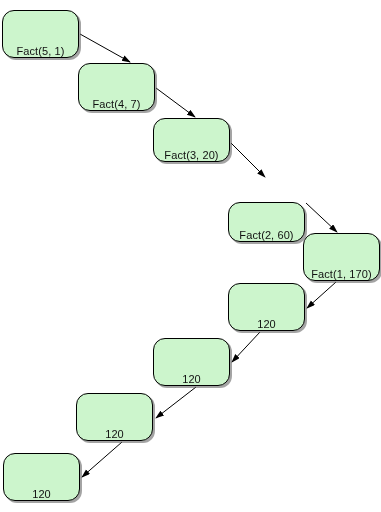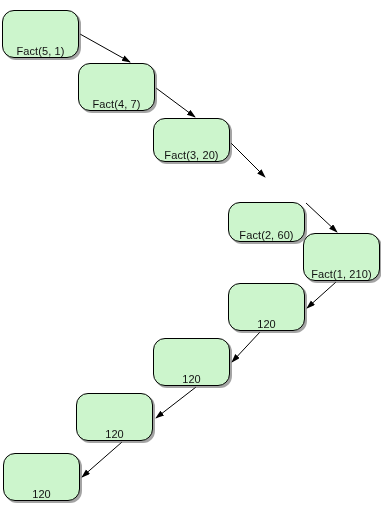--- a/index.html
+++ b/index.html
@@ -73,21 +73,21 @@
       <div class="node" style="left: 78px; top: 63px; width: 77px; height: 48px; background: rgb(204, 245, 204); border-color: rgb(0, 0, 0);">
         <span class="node-label" style="color: rgb(17, 17, 17);">Fact(4, 7)</span>
       </div>
       <div class="node" style="left: 153px; top: 118px; width: 77px; height: 44px; background: rgb(204, 245, 204); border-color: rgb(0, 0, 0);">
         <span class="node-label" style="color: rgb(17, 17, 17);">Fact(3, 20)</span>
       </div>
       <div class="node" style="left: 228px; top: 178px; width: 77px; height: 40px; background: rgb(204, 245, 204); border-color: rgb(0, 0, 0); margin-top: 24px;">
         <span class="node-label" style="color: rgb(17, 17, 17);">Fact(2, 60)</span>
       </div>
       <div class="node" style="left: 303px; top: 233px; width: 77px; height: 48px; background: rgb(204, 245, 204); border-color: rgb(0, 0, 0);">
-        <span class="node-label" style="color: rgb(17, 17, 17);">Fact(1, 210)</span>
+        <span class="node-label" style="color: rgb(17, 17, 17);">Fact(1, 170)</span>
       </div>
       <div class="node" style="left: 228px; top: 283px; width: 77px; height: 48px; background: rgb(204, 245, 204); border-color: rgb(0, 0, 0);">
         <span class="node-label" style="color: rgb(17, 17, 17);">120</span>
       </div>
       <div class="node" style="left: 153px; top: 338px; width: 77px; height: 48px; background: rgb(204, 245, 204); border-color: rgb(0, 0, 0);">
         <span class="node-label" style="color: rgb(17, 17, 17);">120</span>
       </div>
       <div class="node" style="left: 76px; top: 393px; width: 77px; height: 48px; background: rgb(204, 245, 204); border-color: rgb(0, 0, 0);">
         <span class="node-label" style="color: rgb(17, 17, 17);">120</span>
       </div>

